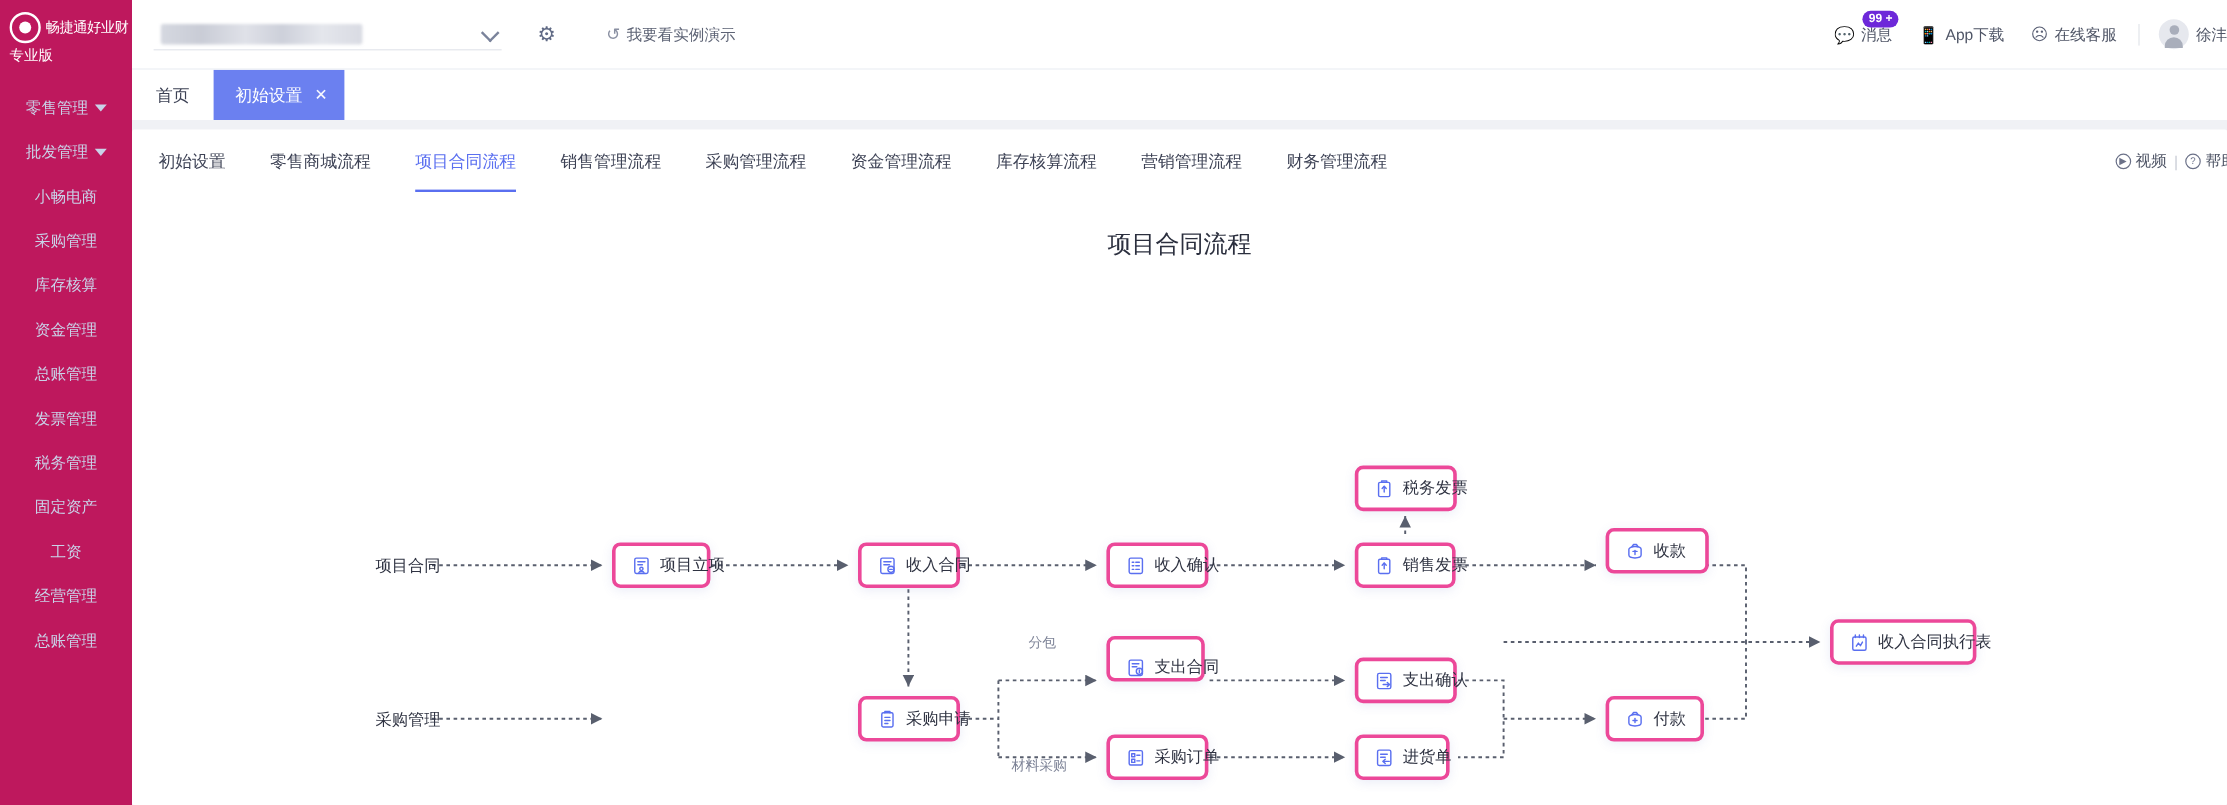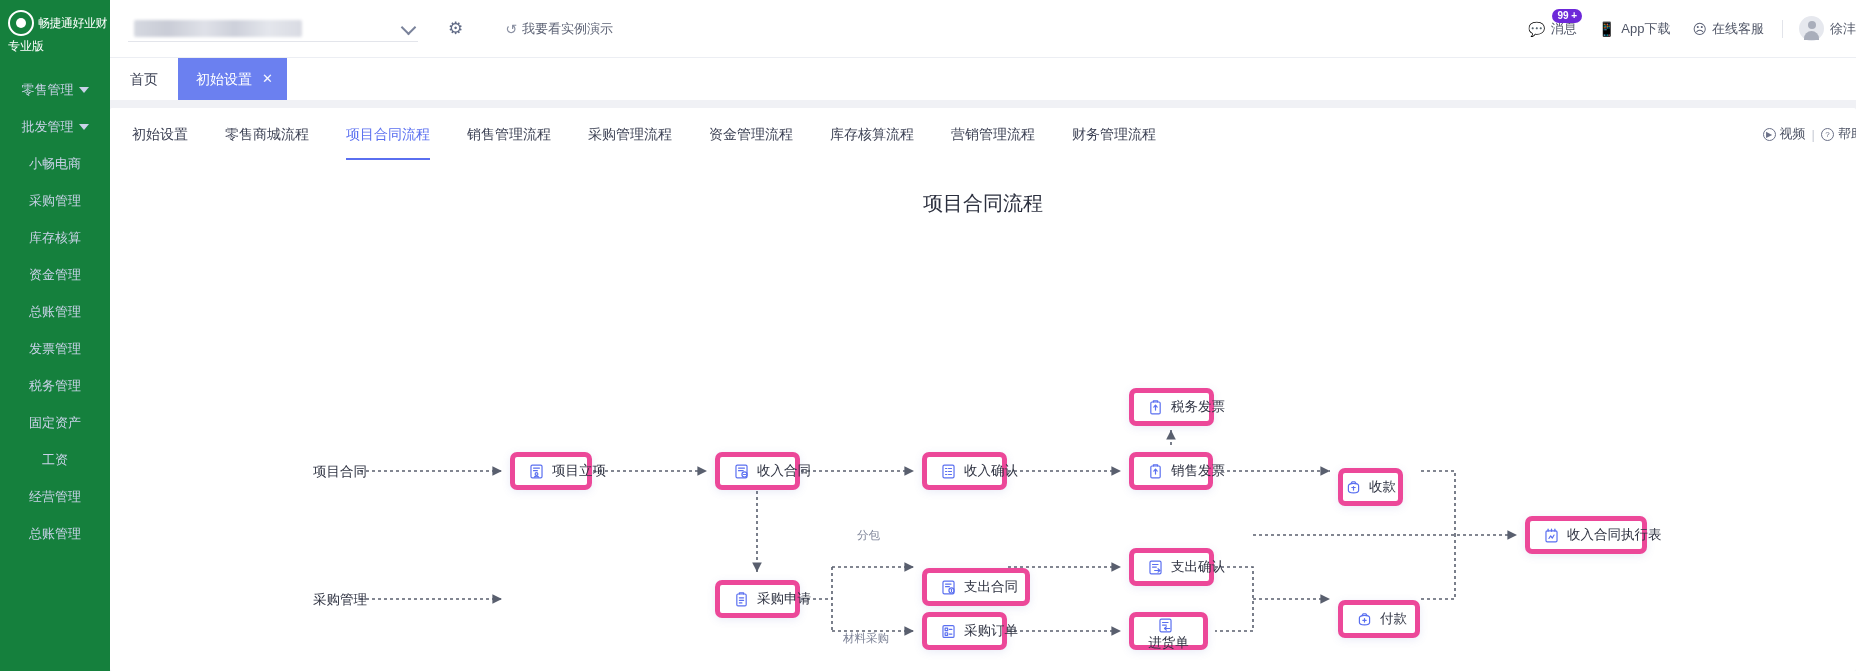--- a/index.html
+++ b/index.html
@@ -5,21 +5,21 @@
   * { box-sizing: border-box; margin: 0; padding: 0; }
   html, body {
     width: 1856px; height: 671px;
     font-family: "Liberation Sans", "DejaVu Sans", sans-serif;
     background: #ffffff; overflow: hidden;
   }
   .app { position: relative; width: 1856px; height: 671px; display: flex; }
 
   
   .sidebar {
-    width: 110px; height: 671px; background: #15803d;
+    width: 110px; height: 671px; background: #be185d;
     flex: 0 0 110px; position: relative;
   }
   .brand { padding: 10px 0 6px 0; }
   .brand-row { display: flex; align-items: center; padding-left: 8px; }
   .logo-mark {
     width: 26px; height: 26px; border-radius: 50%;
     border: 2px solid #fff; position: relative; flex: 0 0 26px;
   }
   .logo-mark:after {
     content: ""; position: absolute; left: 6px; top: 6px;
@@ -164,21 +164,21 @@
     text-align: center; font-size: 20px; color: #2b2f3e;
     margin-top: 30px; font-weight: 500;
   }
 
   
   .canvas { position: absolute; left: 0; top: 0; width: 1746px; height: 560px; }
   .flow-svg { position: absolute; left: 0; top: 0; }
 
   .node {
     position: absolute; height: 38px; background: #fff;
-    border: 5px solid #ec4899; border-radius: 7px;
+    border: 3px solid #ec4899; border-radius: 7px;
     display: flex; align-items: center; padding: 0 13px;
     box-shadow: 0 2px 9px rgba(92,106,196,0.13);
     cursor: pointer; white-space: nowrap;
   }
   .node .nico { width: 17px; height: 17px; margin-right: 7px; flex:0 0 17px;}
   .node .nlab { font-size: 13.5px; color: #2f3342; }
   .rowlabel {
     position: absolute; font-size: 13.5px; color: #2f3342; white-space: nowrap;
   }
   .edgelabel {
@@ -397,21 +397,21 @@
             </div>
             <div class="node" style="left: 1019px; top: 344px; width: 84px;">
               <span class="nico"><svg width="17" height="17" viewBox="0 0 20 20" fill="none" stroke="#5a6ff0" stroke-width="1.4" stroke-linecap="round" stroke-linejoin="round">
                   <rect x="4.5" y="3.5" width="11" height="14" rx="1.4"></rect>
                   <path d="M7.5 3.5V2.2h5v1.3"></path>
                   <line x1="10" y1="13" x2="10" y2="7.5"></line>
                   <path d="M8 9.5 10 7.3 12 9.5"></path>
                 </svg></span>
               <span class="nlab">销售发票</span>
             </div>
-            <div class="node" style="left: 1228px; top: 360px; width: 65px; justify-content: center;">
+            <div class="node" style="left: 1228px; top: 332px; width: 86px;">
               <span class="nico"><svg width="17" height="17" viewBox="0 0 20 20" fill="none" stroke="#5a6ff0" stroke-width="1.4" stroke-linecap="round" stroke-linejoin="round">
                   <path d="M4 8c0-1.6 2.7-2.8 6-2.8S16 6.4 16 8v5.6c0 1.6-2.7 2.8-6 2.8s-6-1.2-6-2.8z"></path>
                   <path d="M7 5.4 8.6 3.2h2.8L13 5.4"></path>
                   <line x1="8" y1="10" x2="12" y2="10"></line>
                   <line x1="10" y1="9" x2="10" y2="13"></line>
                 </svg></span>
               <span class="nlab">收款</span>
             </div>
             <div class="node" style="left: 1415px; top: 408px; width: 122px;">
               <span class="nico"><svg width="17" height="17" viewBox="0 0 20 20" fill="none" stroke="#5a6ff0" stroke-width="1.4" stroke-linecap="round" stroke-linejoin="round">
@@ -426,21 +426,21 @@
             <div class="node" style="left: 605px; top: 472px; width: 85px;">
               <span class="nico"><svg width="17" height="17" viewBox="0 0 20 20" fill="none" stroke="#5a6ff0" stroke-width="1.4" stroke-linecap="round" stroke-linejoin="round">
                   <rect x="4.5" y="3.5" width="11" height="14" rx="1.4"></rect>
                   <path d="M7.5 3.5V2.2h5v1.3"></path>
                   <line x1="7.5" y1="8" x2="12.5" y2="8"></line>
                   <line x1="7.5" y1="11" x2="12.5" y2="11"></line>
                   <line x1="7.5" y1="14" x2="10.5" y2="14"></line>
                 </svg></span>
               <span class="nlab">采购申请</span>
             </div>
-            <div class="node" style="left: 812px; top: 460px; width: 108px;">
+            <div class="node" style="left: 812px; top: 422px; width: 82px; align-items: flex-end;">
               <span class="nico"><svg width="17" height="17" viewBox="0 0 20 20" fill="none" stroke="#5a6ff0" stroke-width="1.4" stroke-linecap="round" stroke-linejoin="round">
                   <rect x="3.5" y="2.5" width="13" height="15" rx="1.6"></rect>
                   <line x1="6.5" y1="6" x2="13" y2="6"></line>
                   <line x1="6.5" y1="9" x2="11" y2="9"></line>
                   <circle cx="13.5" cy="13.5" r="3"></circle>
                   <line x1="13.5" y1="12.2" x2="13.5" y2="14.8"></line>
                 </svg></span>
               <span class="nlab">支出合同</span>
             </div>
             <div class="node" style="left: 1019px; top: 440px; width: 85px;">
@@ -456,31 +456,31 @@
             <div class="node" style="left: 812px; top: 504px; width: 85px;">
               <span class="nico"><svg width="17" height="17" viewBox="0 0 20 20" fill="none" stroke="#5a6ff0" stroke-width="1.4" stroke-linecap="round" stroke-linejoin="round">
                   <rect x="3.5" y="3" width="13" height="14" rx="1.5"></rect>
                   <rect x="6" y="6" width="3" height="3"></rect>
                   <line x1="11" y1="7.5" x2="14" y2="7.5"></line>
                   <rect x="6" y="11.5" width="3" height="3"></rect>
                   <line x1="11" y1="13" x2="14" y2="13"></line>
                 </svg></span>
               <span class="nlab">采购订单</span>
             </div>
-            <div class="node" style="left: 1019px; top: 504px; width: 79px; flex-direction: column;">
+            <div class="node" style="left: 1019px; top: 504px; width: 79px;">
               <span class="nico"><svg width="17" height="17" viewBox="0 0 20 20" fill="none" stroke="#5a6ff0" stroke-width="1.4" stroke-linecap="round" stroke-linejoin="round">
                   <rect x="3.5" y="2.5" width="13" height="15" rx="1.6"></rect>
                   <line x1="6.5" y1="6.5" x2="13" y2="6.5"></line>
                   <line x1="6.5" y1="9.5" x2="11" y2="9.5"></line>
                   <line x1="15" y1="13.5" x2="9" y2="13.5"></line>
                   <path d="M11 11.5 8.8 13.5 11 15.5"></path>
                 </svg></span>
               <span class="nlab">进货单</span>
             </div>
-            <div class="node" style="left: 1228px; top: 492px; width: 82px;">
+            <div class="node" style="left: 1228px; top: 472px; width: 82px;">
               <span class="nico"><svg width="17" height="17" viewBox="0 0 20 20" fill="none" stroke="#5a6ff0" stroke-width="1.4" stroke-linecap="round" stroke-linejoin="round">
                   <path d="M4 8c0-1.6 2.7-2.8 6-2.8S16 6.4 16 8v5.6c0 1.6-2.7 2.8-6 2.8s-6-1.2-6-2.8z"></path>
                   <path d="M7 5.4 8.6 3.2h2.8L13 5.4"></path>
                   <line x1="8" y1="11" x2="12" y2="11"></line>
                   <line x1="10" y1="9" x2="10" y2="13"></line>
                 </svg></span>
               <span class="nlab">付款</span>
             </div>
             <div class="rowlabel" style="left: 203px; top: 355px;">项目合同</div>
             <div class="rowlabel" style="left: 203px; top: 483px;">采购管理</div>

